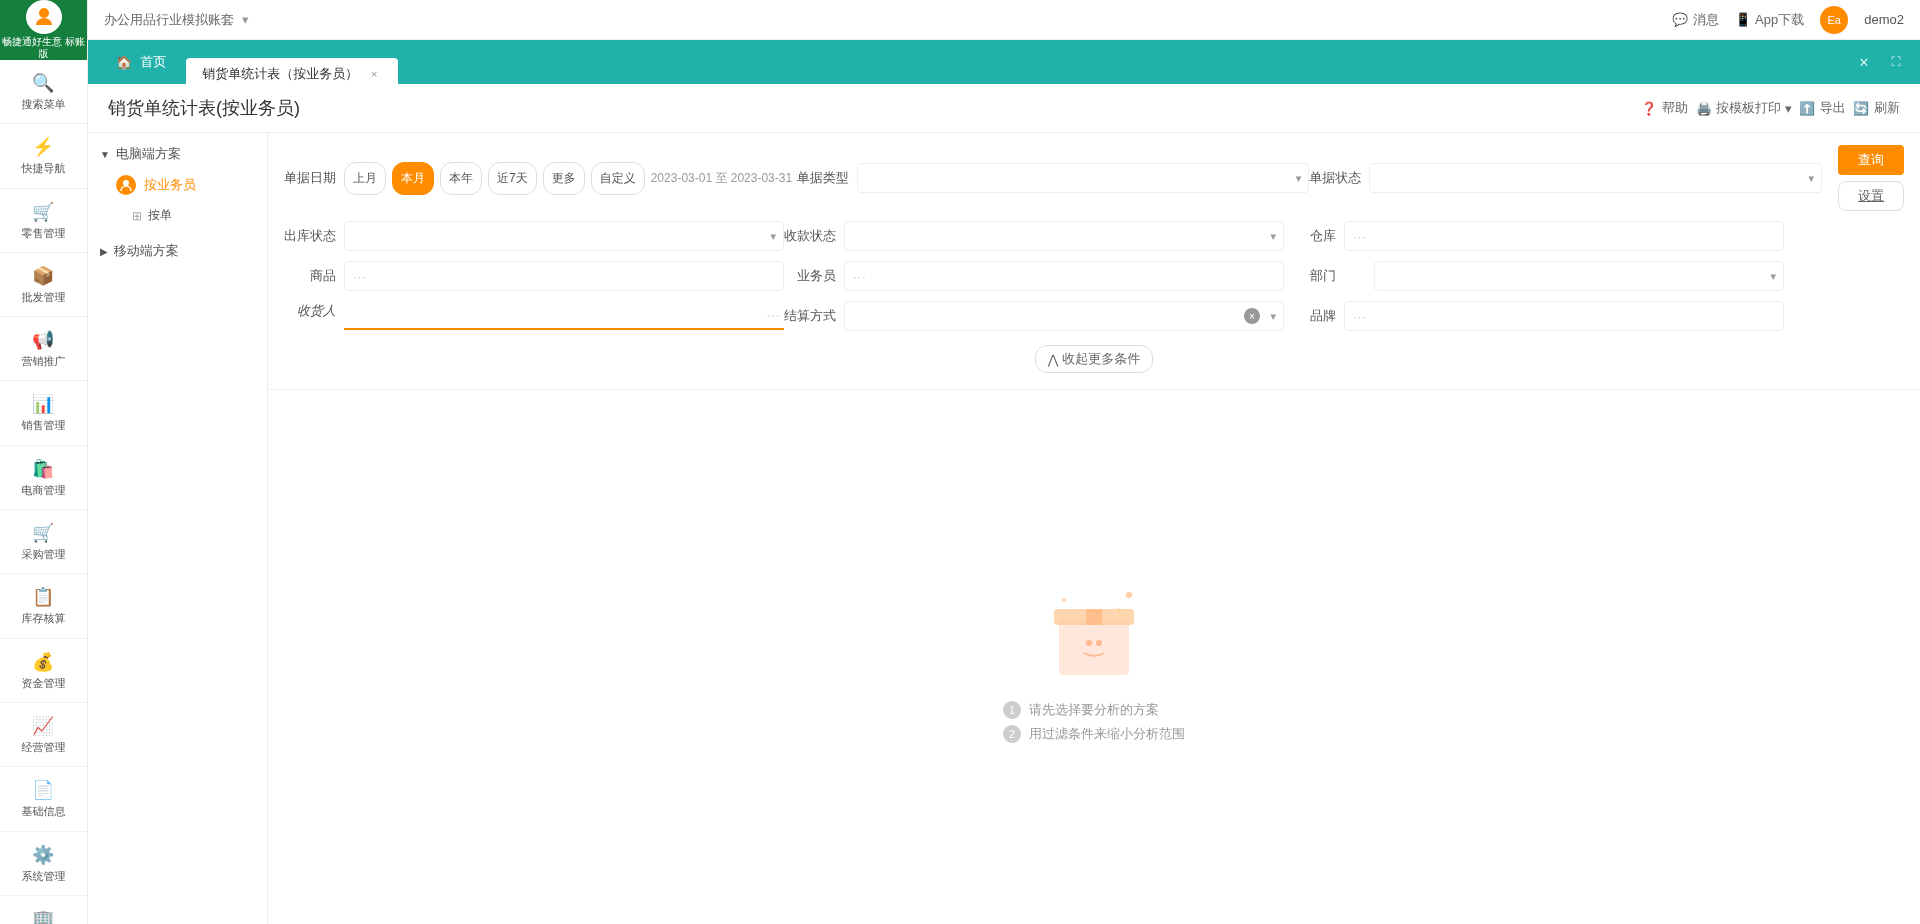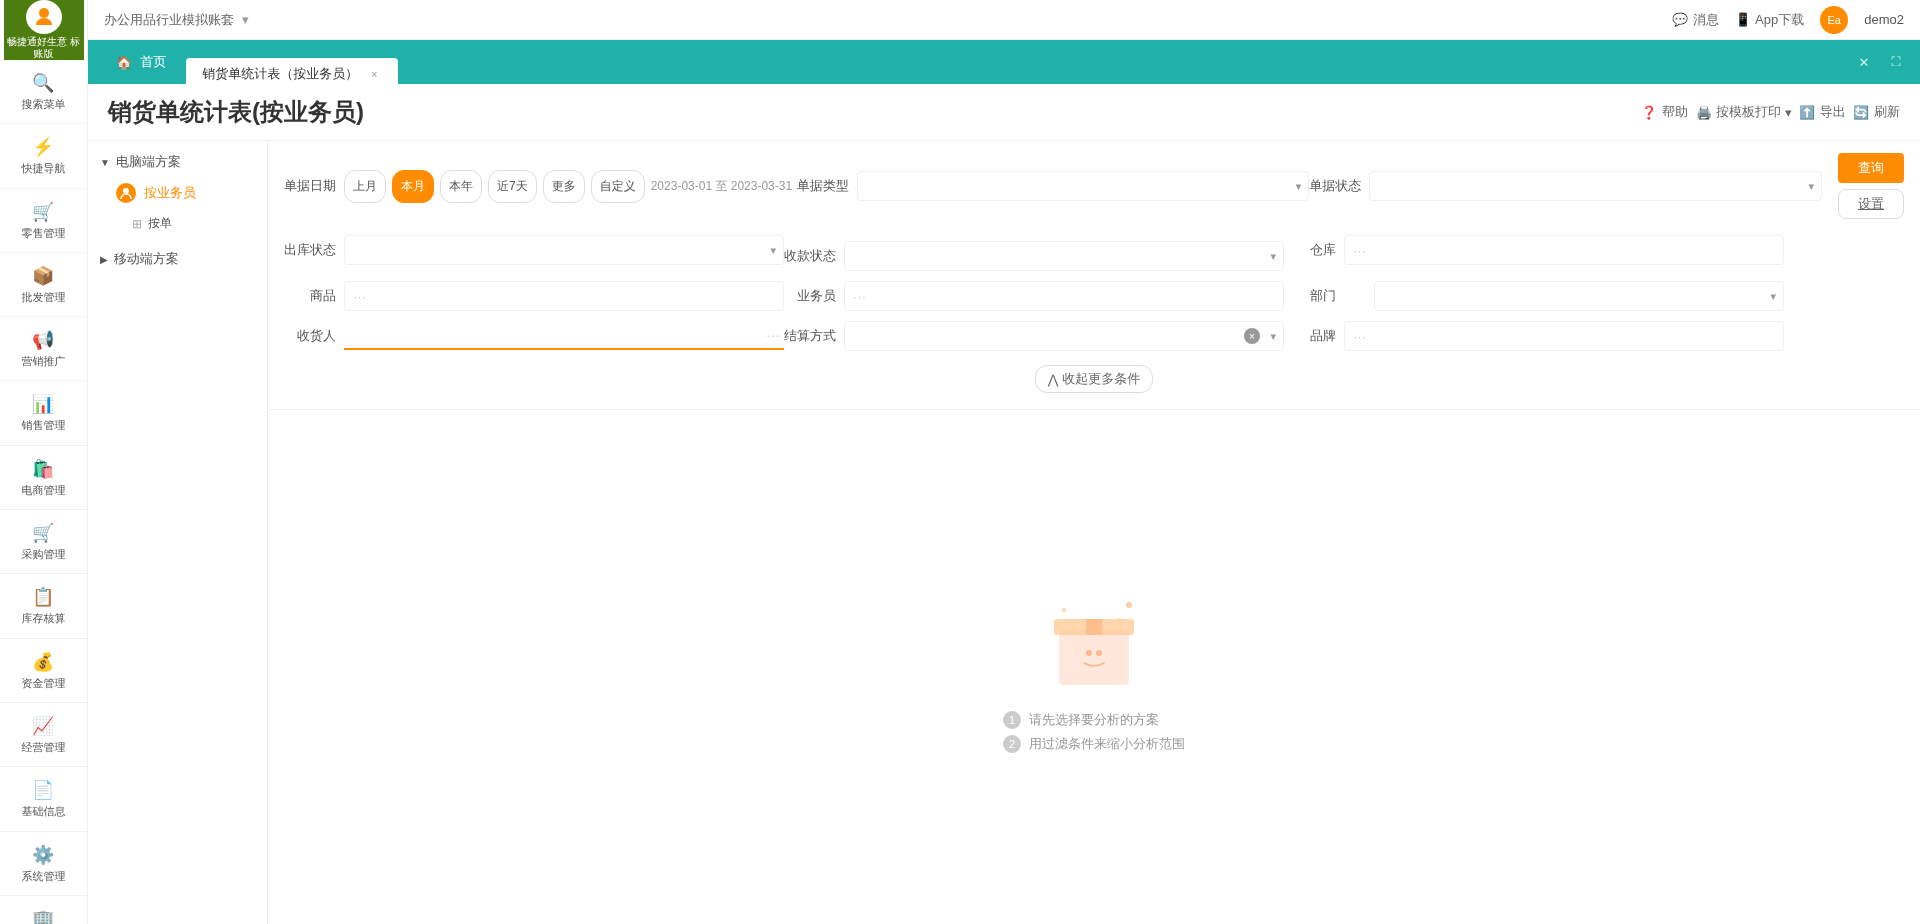--- a/index.html
+++ b/index.html
@@ -1,20 +1,20 @@
 <!DOCTYPE html>
 <html><head>
   <meta charset="utf-8">
   <style>
     * { box-sizing: border-box; margin: 0; padding: 0; }
     body { font-family: "Microsoft YaHei", "PingFang SC", sans-serif; font-size: 13px; background: #f5f5f5; color: #333; display: flex; height: 924px; overflow: hidden; }
 
     
     .sidebar { width: 88px; background: #fff; display: flex; flex-direction: column; align-items: center; border-right: 1px solid #eee; height: 100%; overflow-y: auto; flex-shrink: 0; }
-    .logo { width: 80px; height: 60px; background: #4d7c0f; display: flex; flex-direction: column; align-items: center; justify-content: center; color: #fff; font-size: 11px; flex-shrink: 0; }
+    .logo { width: 88px; height: 60px; background: #15803d; display: flex; flex-direction: column; align-items: center; justify-content: center; color: #fff; font-size: 11px; flex-shrink: 0; }
     .logo-icon { width: 36px; height: 36px; background: #fff; border-radius: 50%; display: flex; align-items: center; justify-content: center; margin-bottom: 2px; }
     .logo-icon svg { width: 24px; height: 24px; }
     .logo-text { font-size: 10px; color: #fff; text-align: center; line-height: 1.2; }
     .sidebar-menu { width: 100%; flex: 1; display: flex; flex-direction: column; }
     .sidebar-item { width: 100%; padding: 12px 4px; display: flex; flex-direction: column; align-items: center; cursor: pointer; font-size: 12px; color: #555; border-bottom: 1px solid #f0f0f0; }
     .sidebar-item-icon { font-size: 18px; margin-bottom: 3px; }
     .sidebar-item-label { font-size: 11px; text-align: center; line-height: 1.3; }
 
     
     .main { flex: 1; display: flex; flex-direction: column; overflow: hidden; }
@@ -28,21 +28,21 @@
 
     
     .tabbar { height: 44px; background: #20b2aa; display: flex; align-items: center; padding: 0 12px; flex-shrink: 0; }
     .tab { height: 32px; display: flex; align-items: center; padding: 0 16px; border-radius: 4px 4px 0 0; cursor: pointer; font-size: 13px; gap: 8px; }
     .tab.home { background: transparent; color: #fff; }
     .tab.active { background: #fff; color: #333; margin-top: 24px; }
     .tab-close { width: 16px; height: 16px; border-radius: 50%; display: flex; align-items: center; justify-content: center; font-size: 11px; color: #999; cursor: pointer; }
     .tabbar-actions { margin-left: auto; display: flex; align-items: center; gap: 8px; }
     .tabbar-action-btn { width: 24px; height: 24px; display: flex; align-items: center; justify-content: center; color: #fff; cursor: pointer; opacity: 0.8; }
     .page-header { background: #fff; padding: 12px 20px; display: flex; align-items: center; justify-content: space-between; border-bottom: 1px solid #eee; }
-    .page-title { font-size: 24px; font-weight: 700; color: #333; }
+    .page-title { font-size: 18px; font-weight: 400; color: #333; }
     .page-action-btn { display: flex; align-items: center; gap: 4px; font-size: 13px; color: #666; cursor: pointer; }
     .btn-primary { background: #ff8c00; color: #fff; border: none; padding: 6px 20px; border-radius: 4px; cursor: pointer; font-size: 13px; }
     .btn-default { background: #fff; color: #666; border: 1px solid #ddd; padding: 5px 12px; border-radius: 8px; cursor: pointer; font-size: 13px; text-decoration: underline; }
 
     
     .content-area { display: flex; flex: 1; background: #f5f5f5; height: calc(924px - 40px - 44px - 53px); }
 
     
     .left-panel { width: 180px; background: #fff; border-right: 1px solid #eee; display: flex; flex-direction: column; flex-shrink: 0; }
     .left-panel-header { padding: 10px 12px; display: flex; align-items: center; justify-content: space-between; border-bottom: 1px solid #f0f0f0; font-size: 13px; color: #666; }
@@ -292,21 +292,21 @@
         <div style="display:flex;align-items:center;margin-bottom:10px;">
           <div style="display:flex;align-items:center;flex:1;">
             <span class="fi-label">出库状态</span>
             <div style="flex:1;position:relative;">
               <div class="fi-select" style="display:flex;align-items:center;padding-right:24px;">
                 <span></span>
                 <span class="fi-chevron">▾</span>
               </div>
             </div>
           </div>
-          <div style="display:flex;align-items:center;flex:1;margin-top:12px;">
+          <div style="display:flex;align-items:center;flex:1;">
             <span class="fi-label">收款状态</span>
             <div style="flex:1;position:relative;">
               <div class="fi-select" style="display:flex;align-items:center;padding-right:24px;">
                 <span></span>
                 <span class="fi-chevron">▾</span>
               </div>
             </div>
           </div>
           <div style="display:flex;align-items:center;flex:1;">
             <span class="fi-label">仓库</span>
@@ -342,21 +342,21 @@
               <div class="fi-select" style="display:flex;align-items:center;padding-right:24px;">
                 <span></span>
                 <span class="fi-chevron">▾</span>
               </div>
             </div>
           </div>
           <div style="width:120px;padding-left:16px;"></div>
         </div>
 
         <div style="display:flex;align-items:center;margin-bottom:10px;">
-          <div style="display:flex;align-items:center;flex:1;">
+          <div style="display:flex;align-items:flex-start;flex:1;font-style:italic;">
             <span class="fi-label">收货人</span>
             <div style="flex:1;position:relative;">
               <div style="width:100%;border:none;border-bottom:2px solid #ff8c00;height:28px;display:flex;align-items:center;padding:0 4px;cursor:text;">
                 <span style="flex:1;"></span>
                 <span style="color:#ccc;font-size:14px;">···</span>
               </div>
             </div>
           </div>
           <div style="display:flex;align-items:center;flex:1;">
             <span class="fi-label">结算方式</span>

